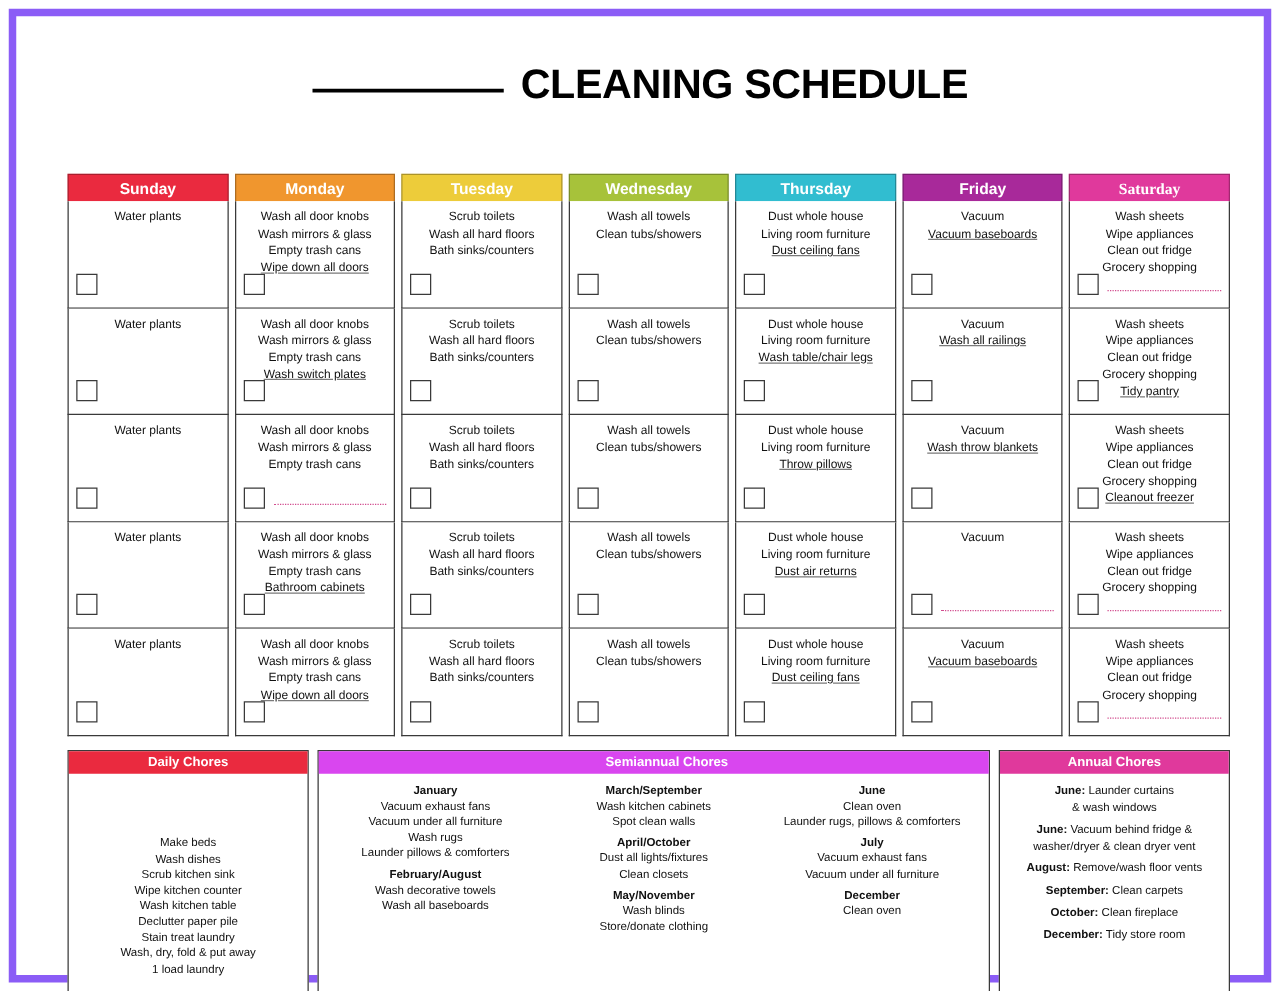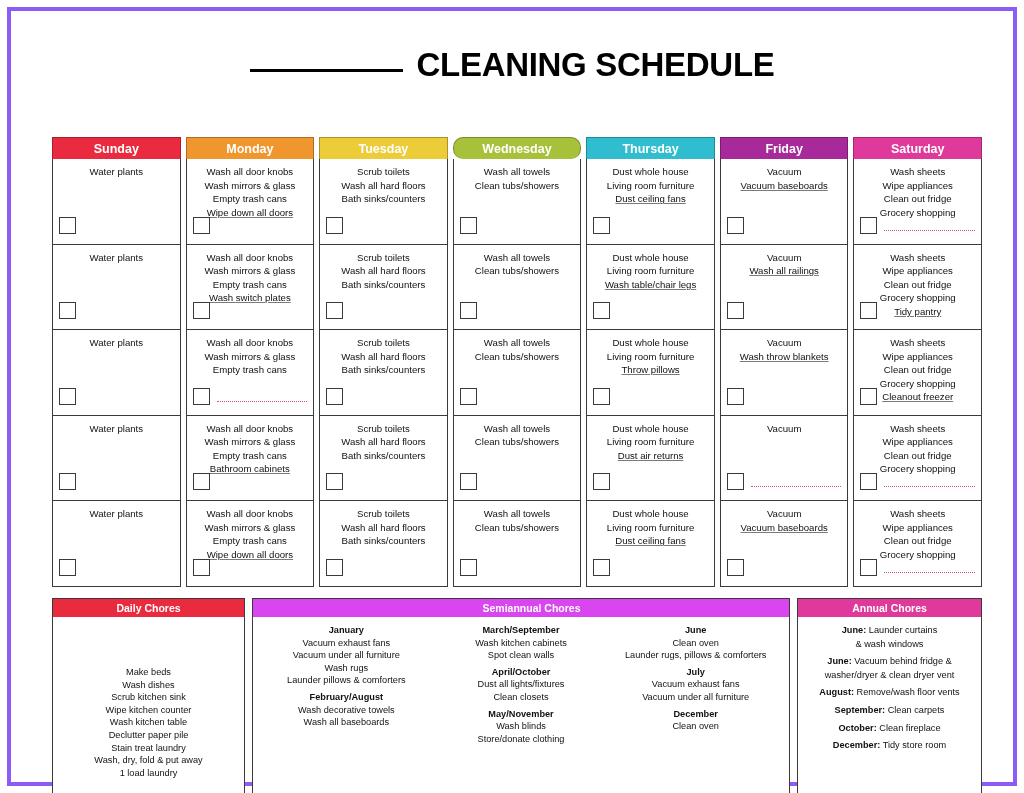--- a/index.html
+++ b/index.html
@@ -7,21 +7,21 @@
   html, body { margin:0; padding:0; }
   body {
     width:1024px; height:793px;
     background:#ffffff;
     font-family:"Liberation Sans", sans-serif;
     overflow:hidden;
   }
   .page-frame {
     position:absolute; left:7px; top:7px;
     width:1010px; height:779px;
-    border:4px solid #8b5cf6;
+    border:6px solid #8b5cf6;
     background:#ffffff;
   }
   
   .title-row {
     display:flex; align-items:flex-end; justify-content:center;
     padding-top:37px; gap:14px;
   }
   .title-blank {
     width:153px; height:1px;
     border-bottom:3px solid #000;
@@ -230,21 +230,21 @@
         <div class="week-cell">
           <div class="tasks">
             <div>Scrub toilets</div>
             <div>Wash all hard floors</div>
             <div>Bath sinks/counters</div>
           </div>
           <div class="checkbox"></div>
         </div>
       </div>
       <div class="day-col">
-        <div class="day-head" style="background: rgb(167, 194, 58); border-radius: 10px;">Wednesday</div>
+        <div class="day-head" style="background: rgb(167, 194, 58);">Wednesday</div>
         <div class="week-cell">
           <div class="tasks">
             <div>Wash all towels</div>
             <div>Clean tubs/showers</div>
           </div>
           <div class="checkbox"></div>
         </div>
         <div class="week-cell">
           <div class="tasks">
             <div>Wash all towels</div>
@@ -349,21 +349,21 @@
         </div>
         <div class="week-cell">
           <div class="tasks">
             <div>Vacuum</div>
             <div class="u">Vacuum baseboards</div>
           </div>
           <div class="checkbox"></div>
         </div>
       </div>
       <div class="day-col">
-        <div class="day-head" style="background: rgb(224, 57, 156);">Saturday</div>
+        <div class="day-head" style="background: rgb(224, 57, 156); font-family: Liberation Serif, serif;">Saturday</div>
         <div class="week-cell">
           <div class="tasks">
             <div>Wash sheets</div>
             <div>Wipe appliances</div>
             <div>Clean out fridge</div>
             <div>Grocery shopping</div>
           </div>
           <div class="dotline"></div>
           <div class="checkbox"></div>
         </div>

